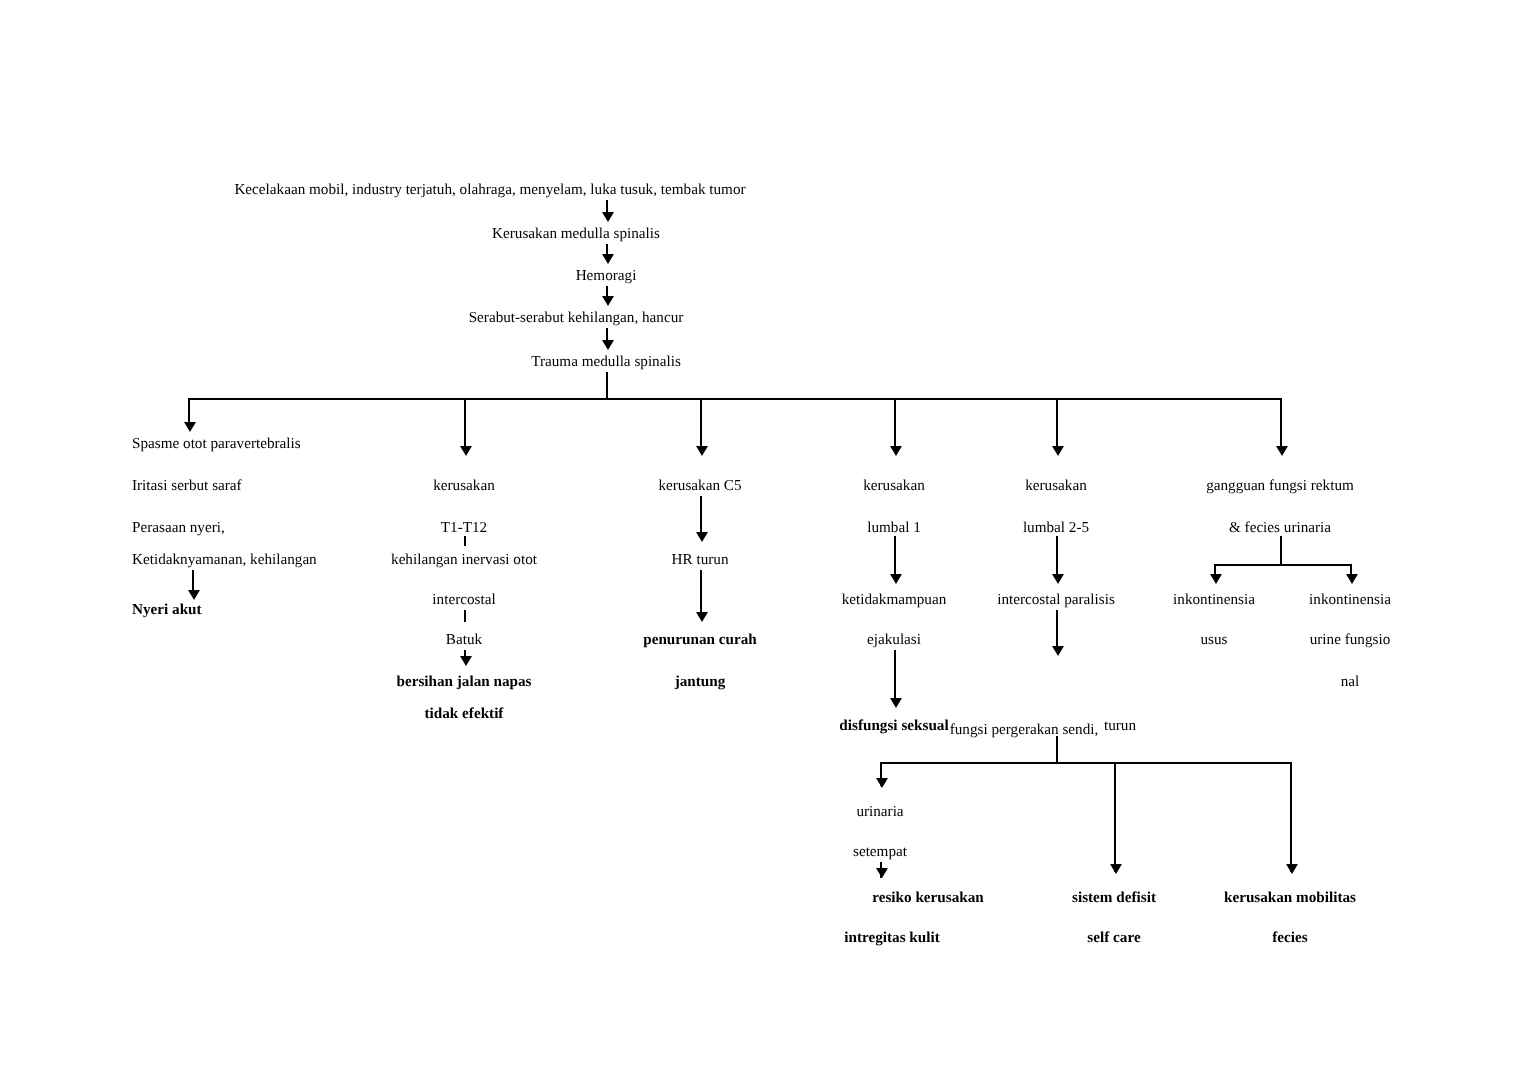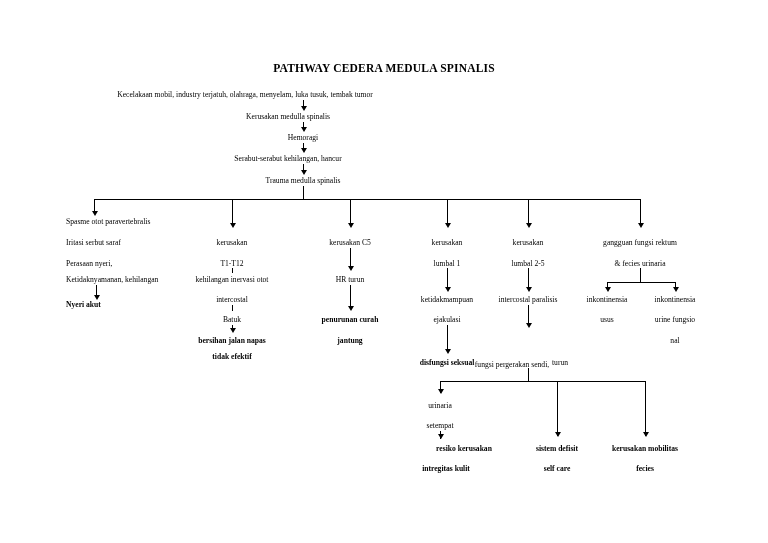--- a/index.html
+++ b/index.html
@@ -57,21 +57,20 @@
     border-right: 3px solid transparent;
     border-top: 5px solid #000000;
     transform: translateX(-50%);
   }
 </style>
 </head>
 <body>
 
 <div id="page">
 
-  <div class="title">PATHWAY CEDERA MEDULA SPINALIS</div>
 
   <div class="node ctr" style="left:245px; top:90px;">Kecelakaan mobil, industry terjatuh, olahraga, menyelam, luka tusuk, tembak tumor</div>
   <div class="node ctr" style="left:288px; top:112px;">Kerusakan medulla spinalis</div>
   <div class="node ctr" style="left:303px; top:133px;">Hemoragi</div>
   <div class="node ctr" style="left:288px; top:154px;">Serabut-serabut kehilangan, hancur</div>
   <div class="node ctr" style="left:303px; top:176px;">Trauma medulla spinalis</div>
 
   <div class="vline" style="left:303px; top:100px; height:9px;"></div>
   <div class="arrow" style="left:303.5px; top:106px;"></div>
   <div class="vline" style="left:303px; top:122px; height:8px;"></div>

